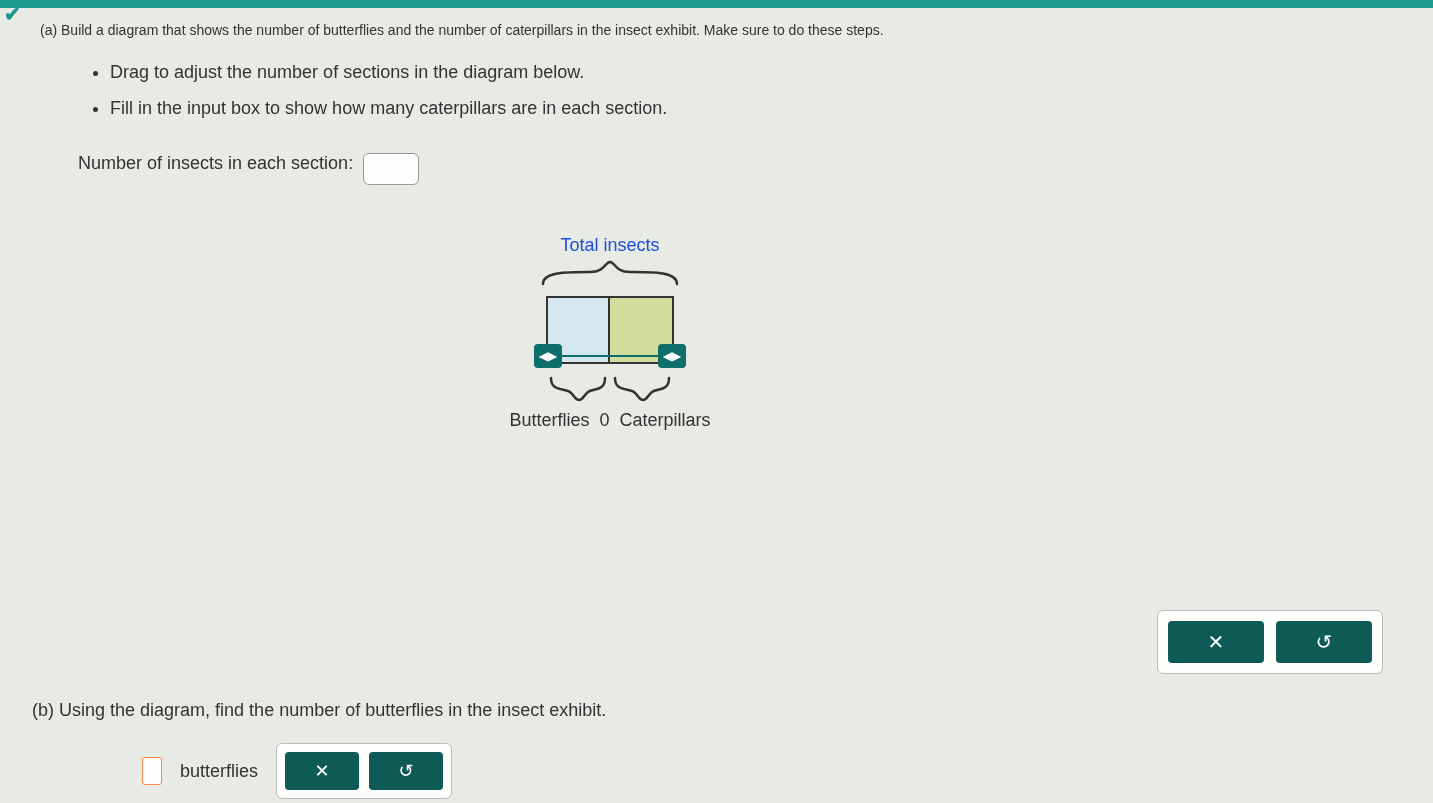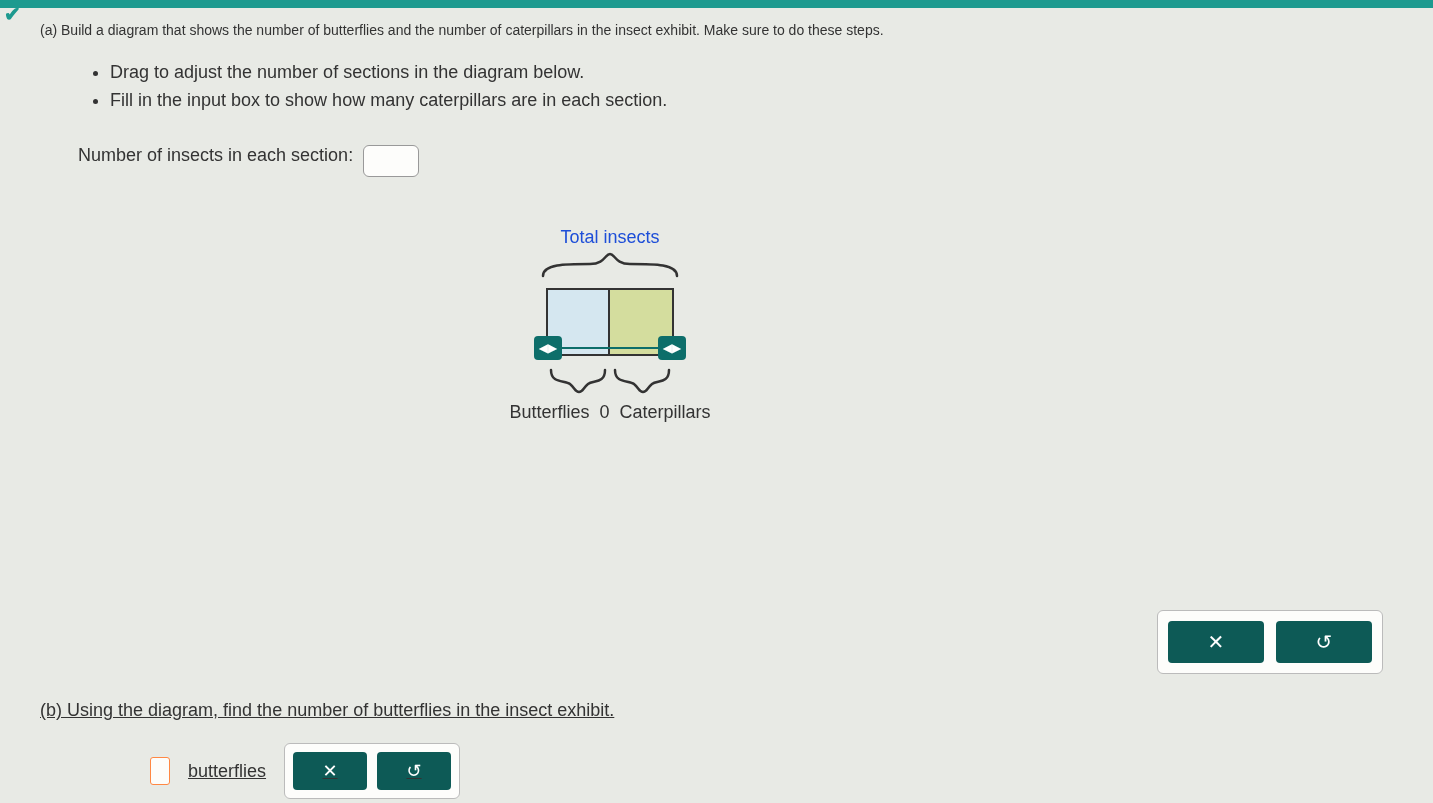--- a/index.html
+++ b/index.html
@@ -36,20 +36,21 @@
     }
     .bullets {
       margin-left: 70px;
       margin-bottom: 30px;
     }
     .bullets li {
       font-size: 18px;
       color: #333;
       line-height: 1.55;
       list-style: disc;
+      margin-top: 8px;
     }
     .label-row {
       margin-left: 38px;
       font-size: 18px;
       color: #333;
       display: flex;
       gap: 10px;
       margin-bottom: 50px;
     }
     .small-input {
@@ -145,25 +146,24 @@
       color: #fff;
       font-size: 20px;
       display: flex;
       align-items: center;
       justify-content: center;
       cursor: pointer;
     }
     .question-b {
       position: absolute;
       top: 700px;
-      left: 40px;
+      left: 32px;
       right: 40px;
       font-size: 18px;
       color: #333;
-      text-decoration: underline;
     }
     .answer-row {
       margin-top: 22px;
       margin-left: 110px;
       display: flex;
       align-items: center;
       gap: 18px;
     }
     .tiny-input {
       width: 20px;

